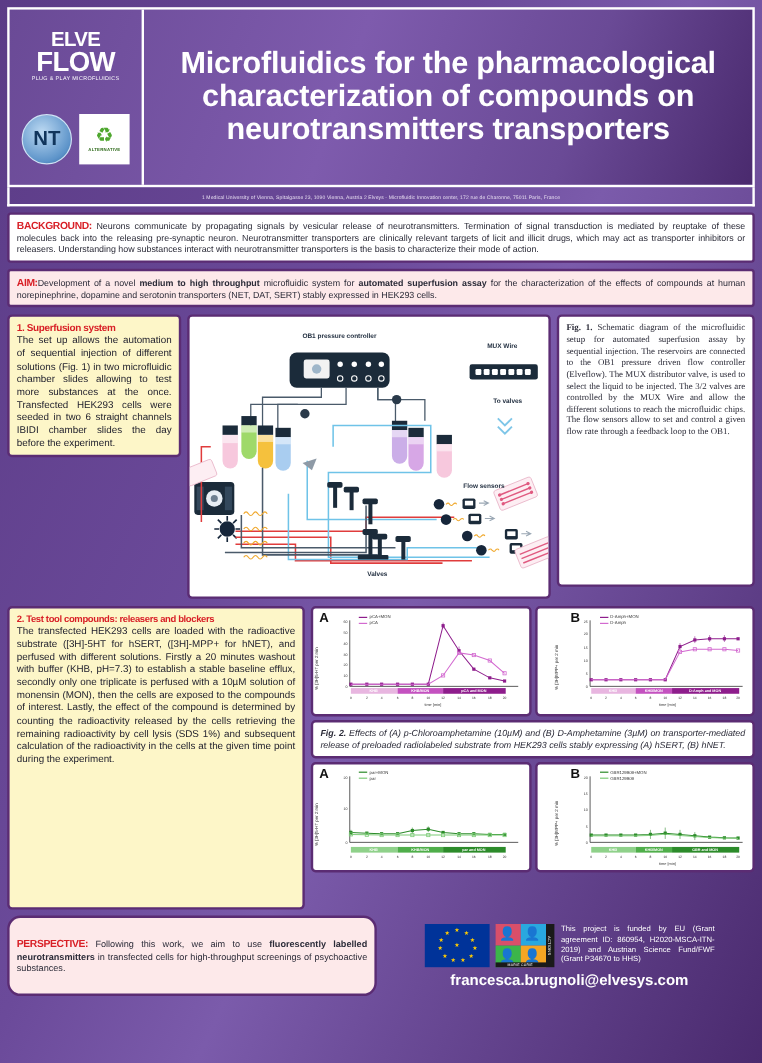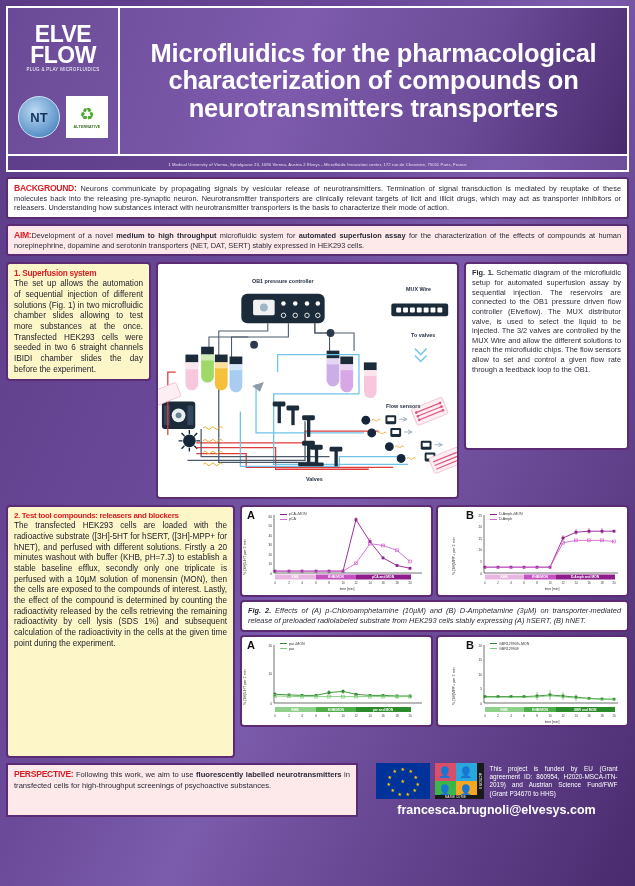--- a/index.html
+++ b/index.html
@@ -20,29 +20,29 @@
     display: flex; height: 150px;
     border: 2px solid #ffffff;
     background: linear-gradient(110deg,#6a4a96 0%, #7e5bad 45%, #6a4a96 75%, #4a2a6e 100%);
   }
   .logo-col {
     width: 112px; border-right: 2px solid #ffffff;
     display: flex; flex-direction: column; align-items: center;
     justify-content: space-around; padding: 4px 0;
   }
   .elveflow-logo { text-align: center; color: #fff; line-height: 0.92; }
-  .elveflow-logo .l1 { font-size: 23px; font-weight: 800; letter-spacing: -0.5px; }
+  .elveflow-logo .l1 { font-size: 17px; font-weight: 800; letter-spacing: -0.5px; }
   .elveflow-logo .l2 { font-size: 23px; font-weight: 800; letter-spacing: -0.5px; }
   .elveflow-logo .l3 { font-size: 4.5px; letter-spacing: 0.3px; margin-top: 2px; }
   .small-logos { display: flex; gap: 6px; align-items: center; }
   .nt-logo {
     width: 42px; height: 42px; border-radius: 50%;
     background: radial-gradient(circle at 40% 35%, #bcd9f2, #5c93c9 70%, #2c5f96);
     display: flex; align-items: center; justify-content: center;
-    color: #11355c; font-weight: 800; font-size: 13px;
+    color: #11355c; font-weight: 800; font-size: 17px;
     border: 1px solid #cfe3f5;
   }
   .alt-logo {
     width: 42px; height: 42px; background: #ffffff;
     display: flex; flex-direction: column; align-items: center; justify-content: center;
   }
   .alt-logo .leaf { font-size: 17px; color: #4ea72e; line-height: 1; }
   .alt-logo .alt-txt { font-size: 3.6px; font-weight: 800; color: #2f6b1b; margin-top: 2px; letter-spacing: 0.2px;}
   .title-col { flex: 1; display: flex; align-items: center; justify-content: center; padding: 2px 8px; }
   .poster-title {
@@ -91,21 +91,21 @@
   .chartbox { background:#ffffff; border: 2px solid #5b2c73; border-radius: 4px; padding: 2px; flex:1; position: relative; }
   .panel-letter { position: absolute; left: 5px; top: 2px; font-size: 11px; font-weight: 700; color:#111; }
   .legend { position: absolute; font-size: 3.6px; color:#333; }
   .legend-row { display: flex; align-items: center; gap: 2px; margin-bottom: 1px; }
   .lgline { width: 7px; height: 1.5px; position: relative; }
   .lgline::after { content:''; position:absolute; left: 2px; top:-1.2px; width: 3.2px; height: 3.2px; border-radius:50%; }
   .ylab { position: absolute; writing-mode: vertical-rl; transform: rotate(180deg); font-size: 3.7px; color: #333; }
 
   
   .footer { display: flex; gap: 6px; margin-top: 5px; align-items: stretch; }
-  .persp { width: 352px; background:#fde9ea; border: 2px solid #5b2c73; border-radius:0; padding: 4px 6px; }
+  .persp { width: 308px; background:#fde9ea; border: 2px solid #5b2c73; border-radius:11px; padding: 16px 6px; }
   .persp p { font-size: 7.6px; color:#2b2b38; text-align: justify; line-height:1.3; }
   .fundbox { flex:1; display:flex; flex-direction:column; align-items:center; justify-content:center; }
   .fundrow { display:flex; gap: 5px; align-items:center; }
   .euflag { width: 54px; height: 36px; background:#003399; position:relative; }
   .euflag .star { position:absolute; color:#FFCC00; font-size:5px; line-height:1; }
   .msca { width: 42px; height: 36px; display:grid; grid-template-columns:1fr 1fr; grid-template-rows:1fr 1fr; position: relative; }
   .msca div { display:flex; align-items:center; justify-content:center; font-size: 11px; color:#fff; }
   .msca-side { position:absolute; right:-7px; top:0; height:36px; width:7px; background:#1a1a1a; color:#fff; font-size:3.3px;
                writing-mode: vertical-rl; display:flex; align-items:center; justify-content:center; letter-spacing:0.2px;}
   .msca-bot { position:absolute; bottom:0; left:0; width:42px; background:#1a1a1a; color:#fff; font-size:2.9px; text-align:center; letter-spacing:0.2px;}
@@ -349,28 +349,28 @@
         <div class="fig1-label" style="left:94px; top:14px;">OB1 pressure controller</div>
         <div class="fig1-label" style="left:248px; top:22px;">MUX Wire</div>
         <div class="fig1-label" style="left:253px; top:68px;">To valves</div>
         <div class="fig1-label" style="left:228px; top:139px;">Flow sensors</div>
         <div class="fig1-label" style="left:148px; top:212px;">Valves</div>
         
       </div>
     </div>
 
     <div class="col-right">
-      <div class="white-box" style="height:188px;">
+      <div class="white-box" style="height:227px;font-family:Liberation Serif, serif;">
         <p><span class="b">Fig. 1.</span><span> Schematic diagram of the microfluidic setup for automated superfusion assay by sequential injection. The reservoirs are connected to the OB1 pressure driven flow controller (Elveflow). The MUX distributor valve, is used to select the liquid to be injected. The 3/2 valves are controlled by the MUX Wire and allow the different solutions to reach the microfluidic chips. The flow sensors allow to set and control a given flow rate through a feedback loop to the OB1.</span></p>
       </div>
     </div>
   </div>
 
   <div class="main">
-    <div class="col-left" style="width:229px;">
+    <div class="col-left" style="width:248px;">
       <div class="yellow-box" style="height:253px;">
         <div class="sec-head small">2. Test tool compounds: releasers and blockers</div>
         <p>The transfected HEK293 cells are loaded with the radioactive substrate ([3H]-5HT for hSERT, ([3H]-MPP+ for hNET), and perfused with different solutions. Firstly a 20 minutes washout with buffer (KHB, pH=7.3) to establish a stable baseline efflux, secondly only one triplicate is perfused with a 10µM solution of monensin (MON), then the cells are exposed to the compounds of interest. Lastly, the effect of the compound is determined by counting the radioactivity released by the cells retrieving the remaining radioactivity by cell lysis (SDS 1%) and subsequent calculation of the radioactivity in the cells at the given time point during the experiment.</p>
       </div>
     </div>
 
     <div class="col-mid">
 
       <div class="chartrow">
         <div class="chartbox" style="height:92px;">

